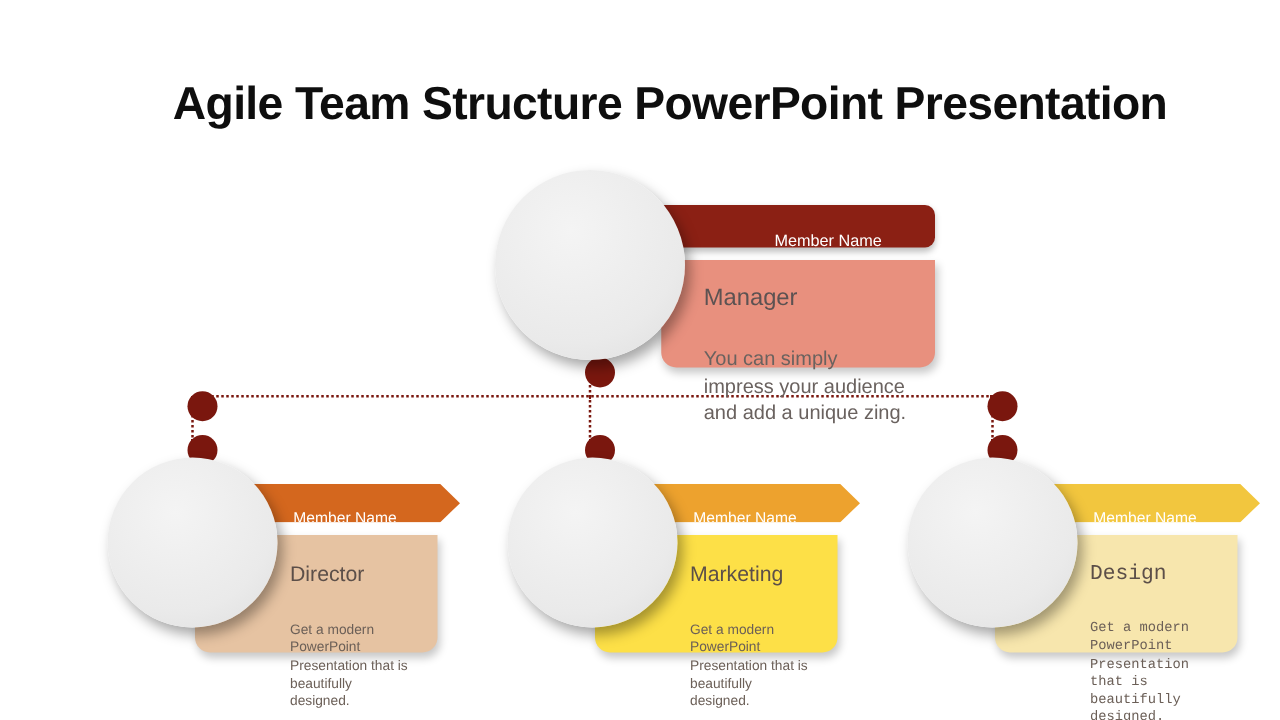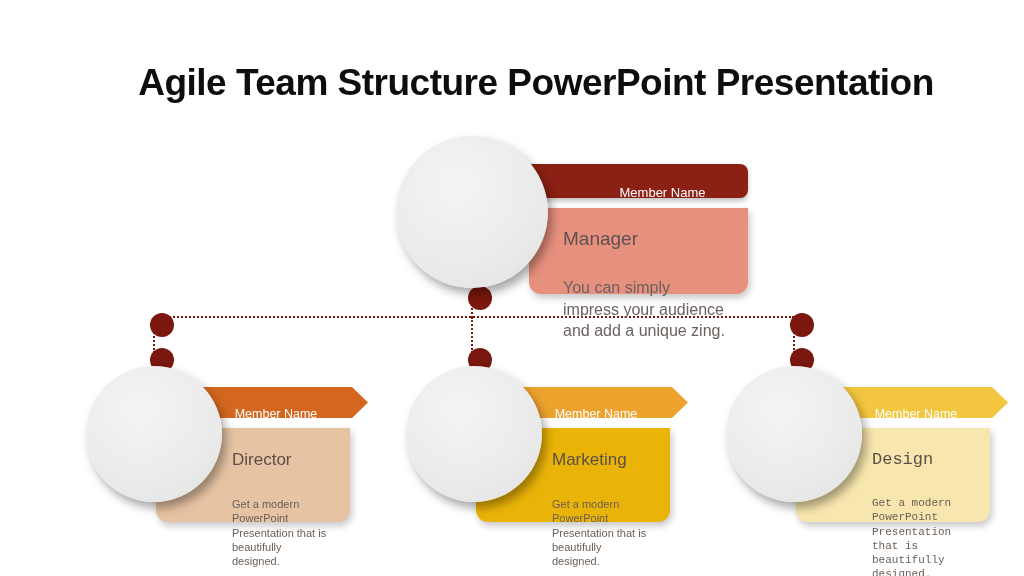--- a/index.html
+++ b/index.html
@@ -124,21 +124,21 @@
       <div class="role">Director</div>
       <div class="desc">Get a modern PowerPoint Presentation that is beautifully designed.</div>
     </div>
     <div class="circle"></div>
   </div>
 
   <div class="card member m-marketing">
     <div class="banner" style="background: rgb(237, 162, 46);">
       <span>Member Name</span>
     </div>
-    <div class="bodybox" style="background: #eab308;">
+    <div class="bodybox" style="background: #fde047;">
       <div class="role">Marketing</div>
       <div class="desc">Get a modern PowerPoint Presentation that is beautifully designed.</div>
     </div>
     <div class="circle"></div>
   </div>
 
   <div class="card member m-design">
     <div class="banner" style="background: rgb(242, 198, 62);">
       <span>Member Name</span>
     </div>

